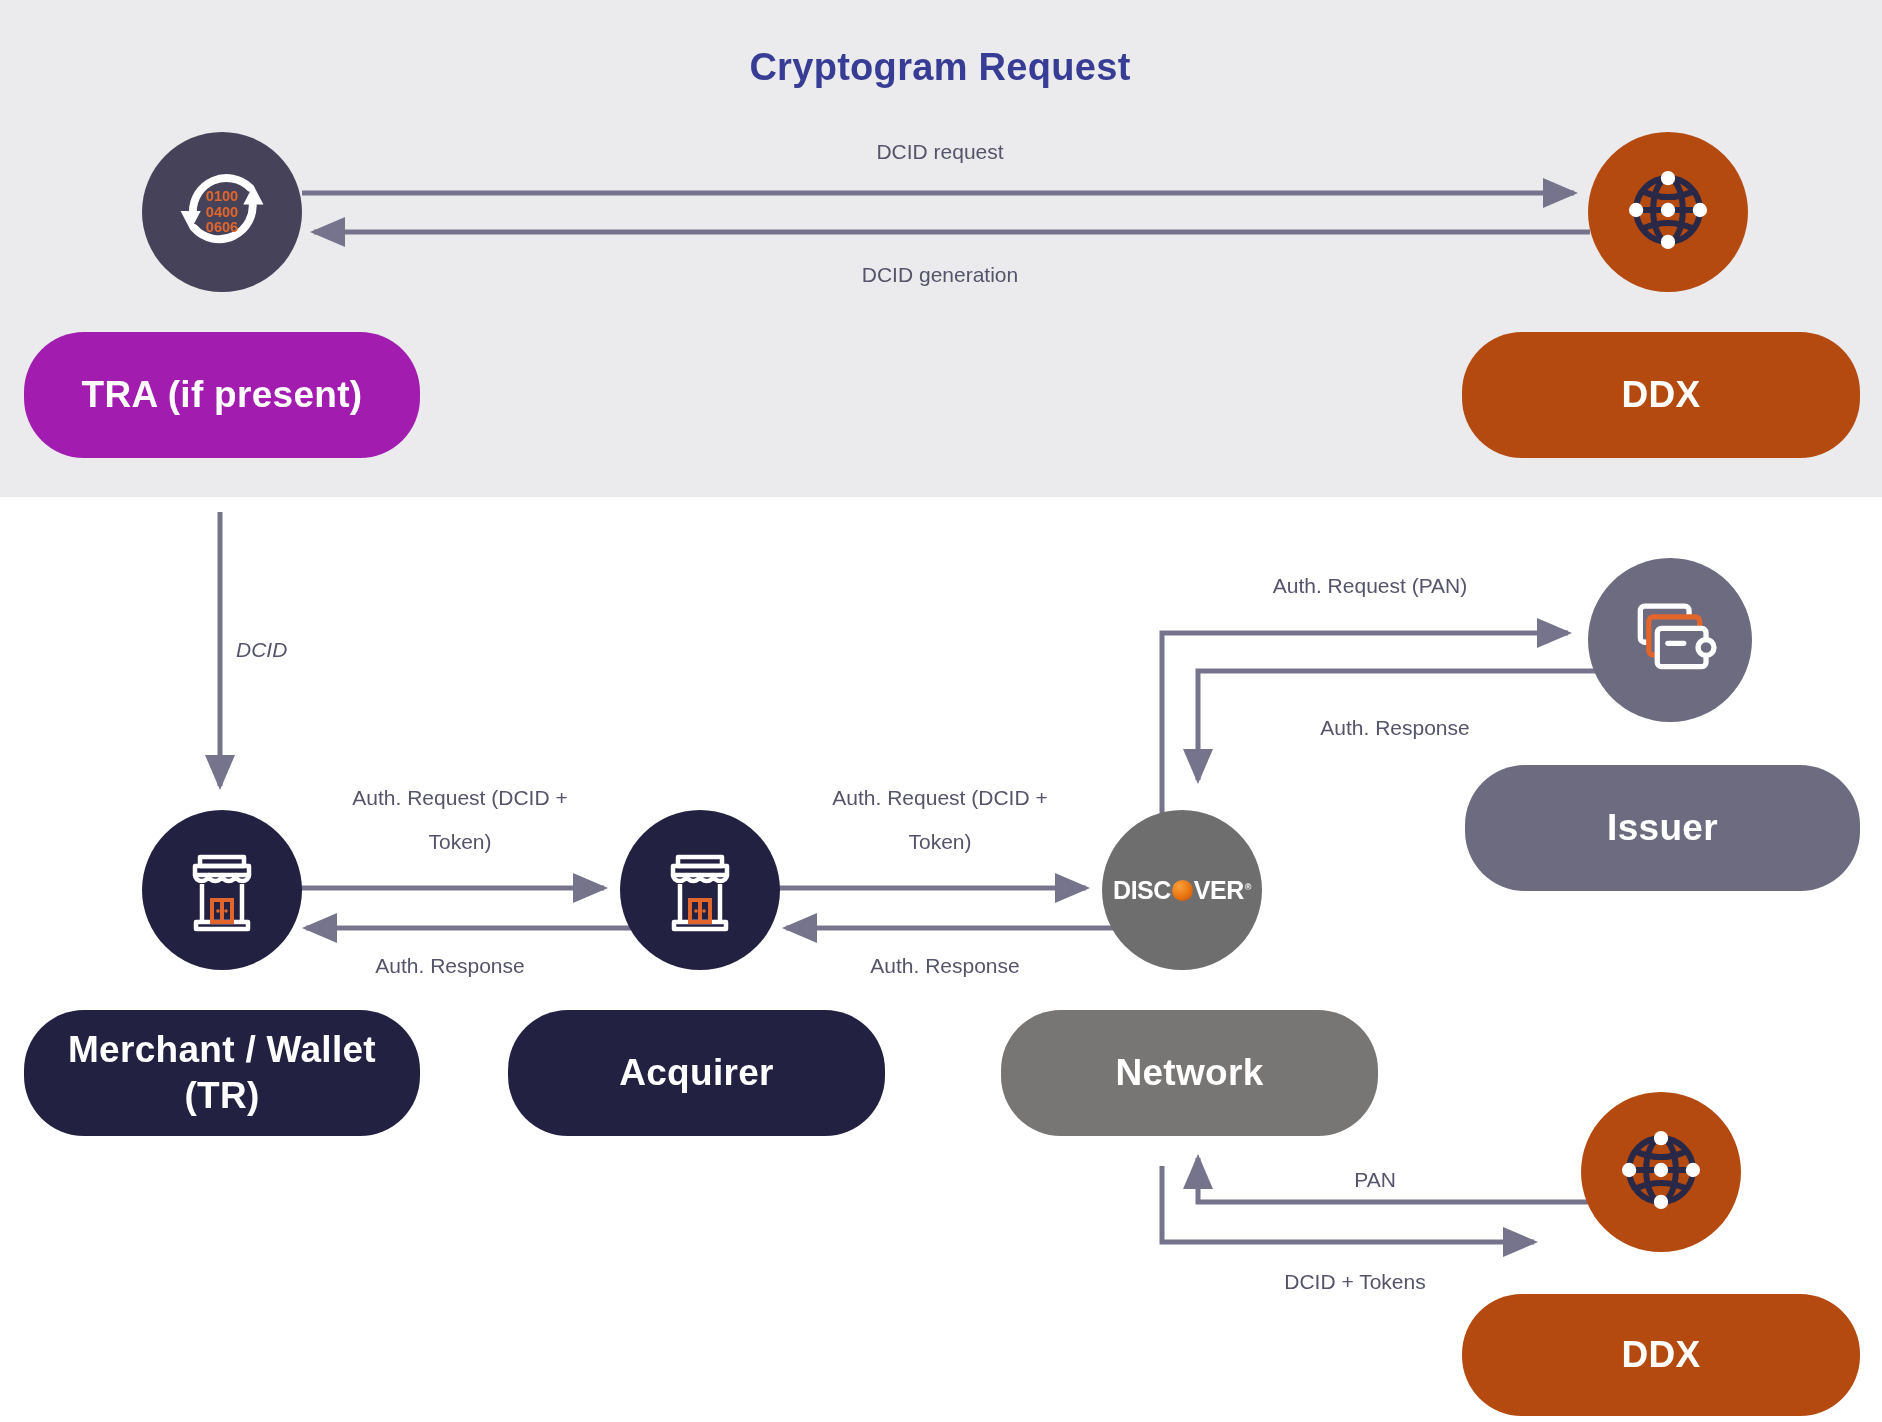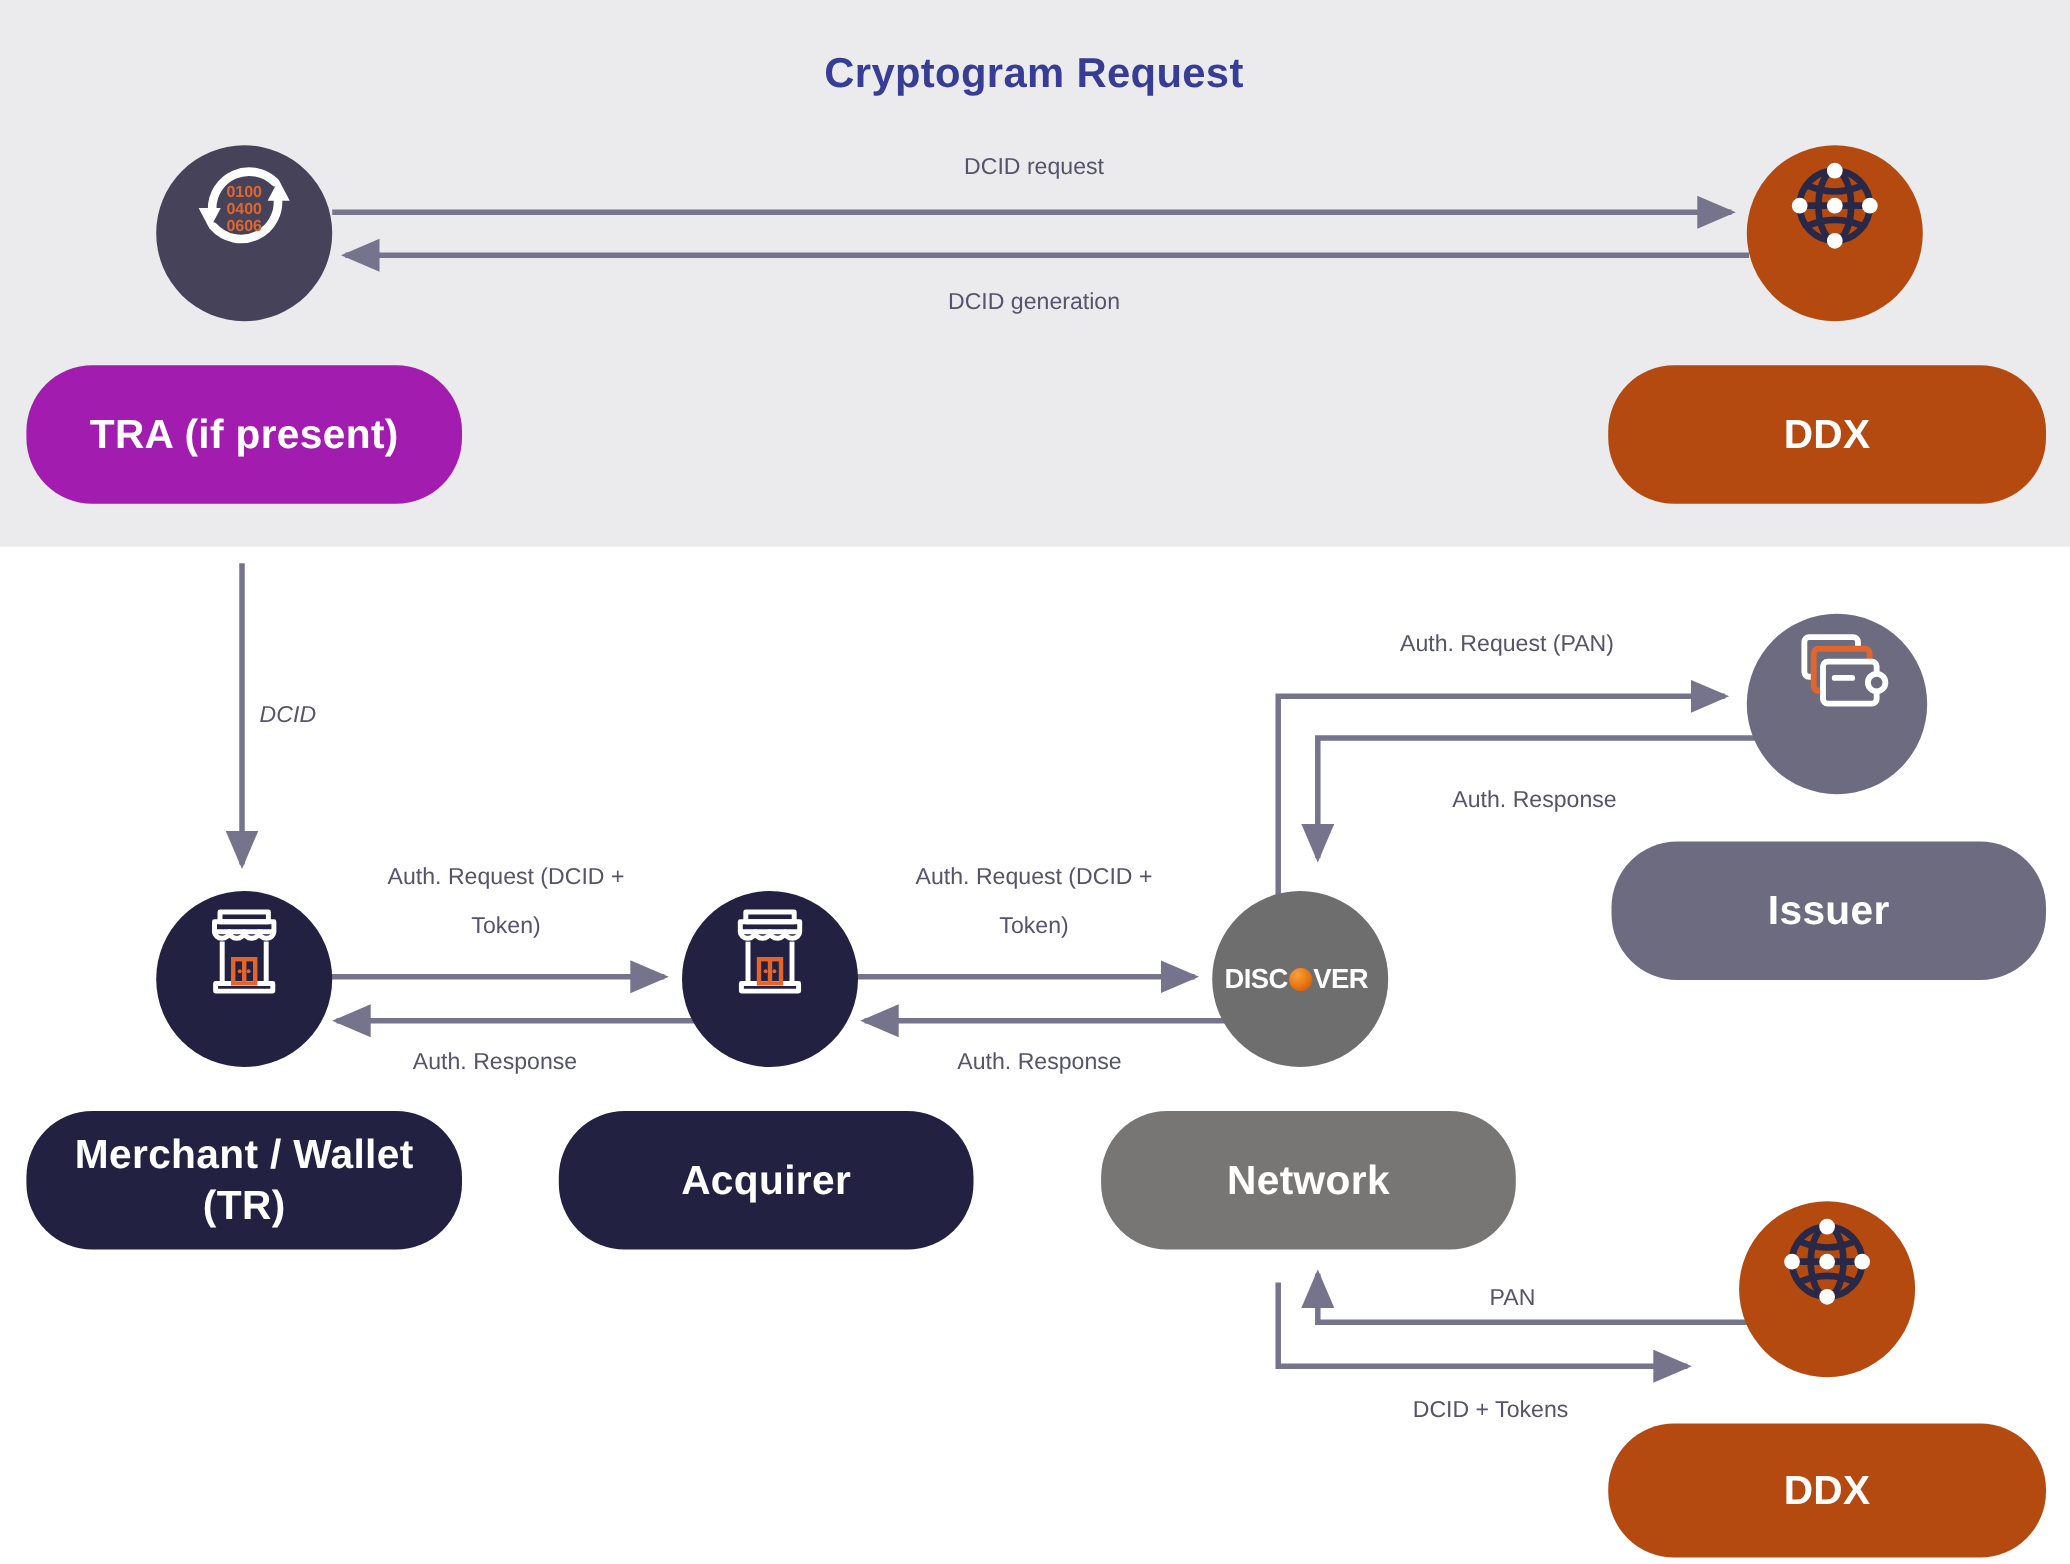--- a/index.html
+++ b/index.html
@@ -2,21 +2,21 @@
 <html><head>
 <meta charset="utf-8">
 <style>
   html,body{margin:0;padding:0;background:#ffffff;}
   #canvas{
     position:relative;width:1882px;height:1422px;overflow:hidden;
     font-family:"Liberation Sans", sans-serif;background:#ffffff;
   }
   .band{position:absolute;left:0;top:0;width:1882px;height:497px;background:#ebebee;}
   #connectors{position:absolute;left:0;top:0;z-index:1;}
-  .node{position:absolute;border-radius:50%;display:flex;justify-content:center;z-index:2;}
+  .node{position:absolute;border-radius:50%;display:flex;align-items:center;justify-content:center;z-index:2;}
   .pill{
     position:absolute;border-radius:60px;display:flex;flex-direction:column;
     align-items:center;justify-content:center;z-index:2;
     color:#ffffff;font-weight:bold;font-size:37px;line-height:46px;text-align:center;letter-spacing:.3px;
   }
   .lbl{
     position:absolute;z-index:3;color:#55546a;font-size:21px;line-height:44px;
     text-align:center;white-space:nowrap;
   }
   .lbl.left{text-align:left;}

